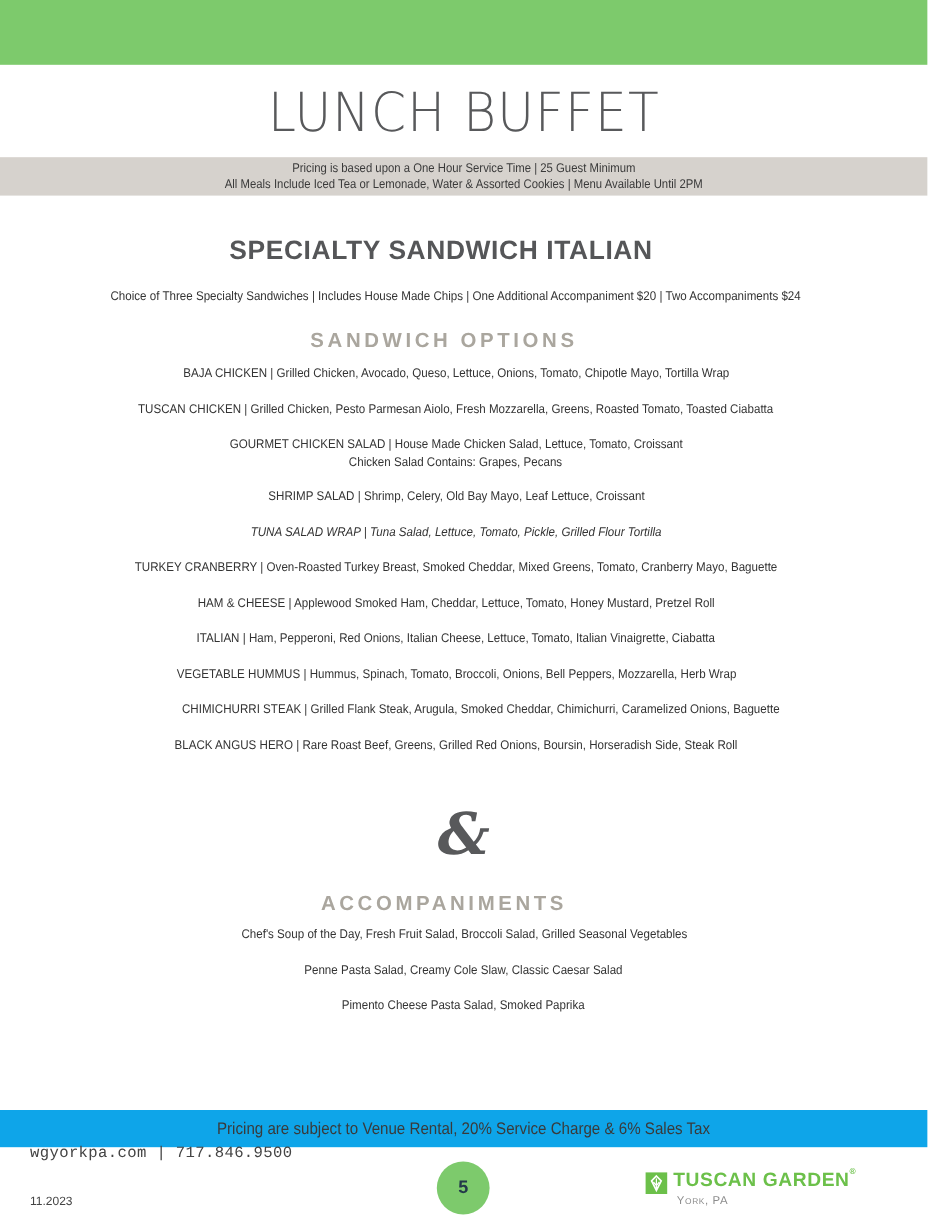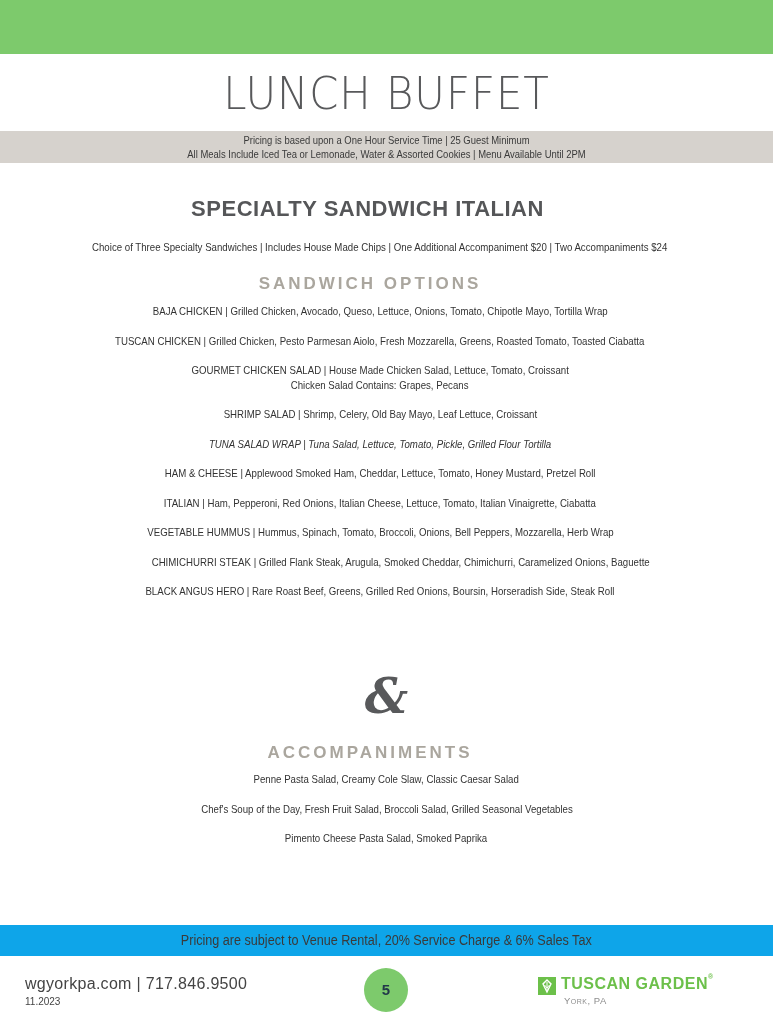--- a/index.html
+++ b/index.html
@@ -50,21 +50,21 @@
     .acc {
       text-align: center; font-size: 10.5px; color: #333; line-height: 14.5px;
       white-space: nowrap;
     }
     .acc span { display: inline-block; transform: scaleX(0.92); }
     .footer-band {
       position: absolute; left: 0; top: 925px; width: 773px; height: 31px;
       background: #0ea5e9; text-align: center; font-size: 14px; color: #3a3a3a; line-height: 31px;
     }
     .footer-band span { display: inline-block; transform: scaleX(0.9); }
-    .contact { position: absolute; left: 25px; top: 975px; font-size: 16px; color: #444; letter-spacing: 0.3px; }
+    .contact { position: absolute; left: 25px; top: 953px; font-size: 13px; color: #444; letter-spacing: 0.3px; font-family: Liberation Mono, monospace; }
     .date { position: absolute; left: 25px; top: 996px; font-size: 10px; color: #444; }
     .page-num {
       position: absolute; left: 364px; top: 968px; width: 44px; height: 44px; border-radius: 50%;
       background: #7dca6c; color: #23394a; font-weight: bold; font-size: 15px;
       text-align: center; line-height: 44px;
     }
     .logo { position: absolute; left: 538px; top: 975px; }
     .logo-mark {
       position: absolute; left: 0; top: 2px; width: 18px; height: 18px; background: #6cc04a;
     }
@@ -99,34 +99,35 @@
 
 <div class="subhead" style="top:274px;">SANDWICH OPTIONS</div>
 
 <div class="sandwich-list">
   <div class="sandwich" style="margin-bottom:15px;"><span>BAJA CHICKEN | Grilled Chicken, Avocado, Queso, Lettuce, Onions, Tomato, Chipotle Mayo, Tortilla Wrap</span></div>
   <div class="sandwich" style="margin-bottom:15px;"><span>TUSCAN CHICKEN | Grilled Chicken, Pesto Parmesan Aiolo, Fresh Mozzarella, Greens, Roasted Tomato, Toasted Ciabatta</span></div>
   <div class="sandwich"><span>GOURMET CHICKEN SALAD | House Made Chicken Salad, Lettuce, Tomato, Croissant</span></div>
   <div class="sandwich" style="margin-bottom:15px;"><span>Chicken Salad Contains: Grapes, Pecans</span></div>
   <div class="sandwich" style="margin-bottom:15px;"><span>SHRIMP SALAD | Shrimp, Celery, Old Bay Mayo, Leaf Lettuce, Croissant</span></div>
   <div class="sandwich" style="margin-bottom:15px;font-style:italic;"><span>TUNA SALAD WRAP | Tuna Salad, Lettuce, Tomato, Pickle, Grilled Flour Tortilla</span></div>
+  <div class="sandwich" style="margin-bottom:15px;"><span>TURKEY CRANBERRY | Oven-Roasted Turkey Breast, Smoked Cheddar, Mixed Greens, Tomato, Cranberry Mayo, Baguette</span></div>
   <div class="sandwich" style="margin-bottom:15px;"><span>HAM &amp; CHEESE | Applewood Smoked Ham, Cheddar, Lettuce, Tomato, Honey Mustard, Pretzel Roll</span></div>
   <div class="sandwich" style="margin-bottom:15px;"><span>ITALIAN | Ham, Pepperoni, Red Onions, Italian Cheese, Lettuce, Tomato, Italian Vinaigrette, Ciabatta</span></div>
   <div class="sandwich" style="margin-bottom:15px;"><span>VEGETABLE HUMMUS | Hummus, Spinach, Tomato, Broccoli, Onions, Bell Peppers, Mozzarella, Herb Wrap</span></div>
   <div class="sandwich" style="margin-bottom:15px;padding-left:41px;"><span>CHIMICHURRI STEAK | Grilled Flank Steak, Arugula, Smoked Cheddar, Chimichurri, Caramelized Onions, Baguette</span></div>
   <div class="sandwich"><span>BLACK ANGUS HERO | Rare Roast Beef, Greens, Grilled Red Onions, Boursin, Horseradish Side, Steak Roll</span></div>
 </div>
 
 <div class="ampersand">&amp;</div>
 
 <div class="subhead" style="top:743px; width:740px;">ACCOMPANIMENTS</div>
 
 <div class="acc-list">
+  <div class="acc" style="margin-bottom:15px;"><span>Chef's Soup of the Day, Fresh Fruit Salad, Broccoli Salad, Grilled Seasonal Vegetables</span></div>
   <div class="acc" style="margin-bottom:15px;"><span>Penne Pasta Salad, Creamy Cole Slaw, Classic Caesar Salad</span></div>
-  <div class="acc" style="margin-bottom:15px;"><span>Chef's Soup of the Day, Fresh Fruit Salad, Broccoli Salad, Grilled Seasonal Vegetables</span></div>
   <div class="acc"><span>Pimento Cheese Pasta Salad, Smoked Paprika</span></div>
 </div>
 
 <div class="footer-band">
   <span>Pricing are subject to Venue Rental, 20% Service Charge &amp; 6% Sales Tax</span>
 </div>
 
 <div class="contact">wgyorkpa.com | 717.846.9500</div>
 <div class="date">11.2023</div>
 

